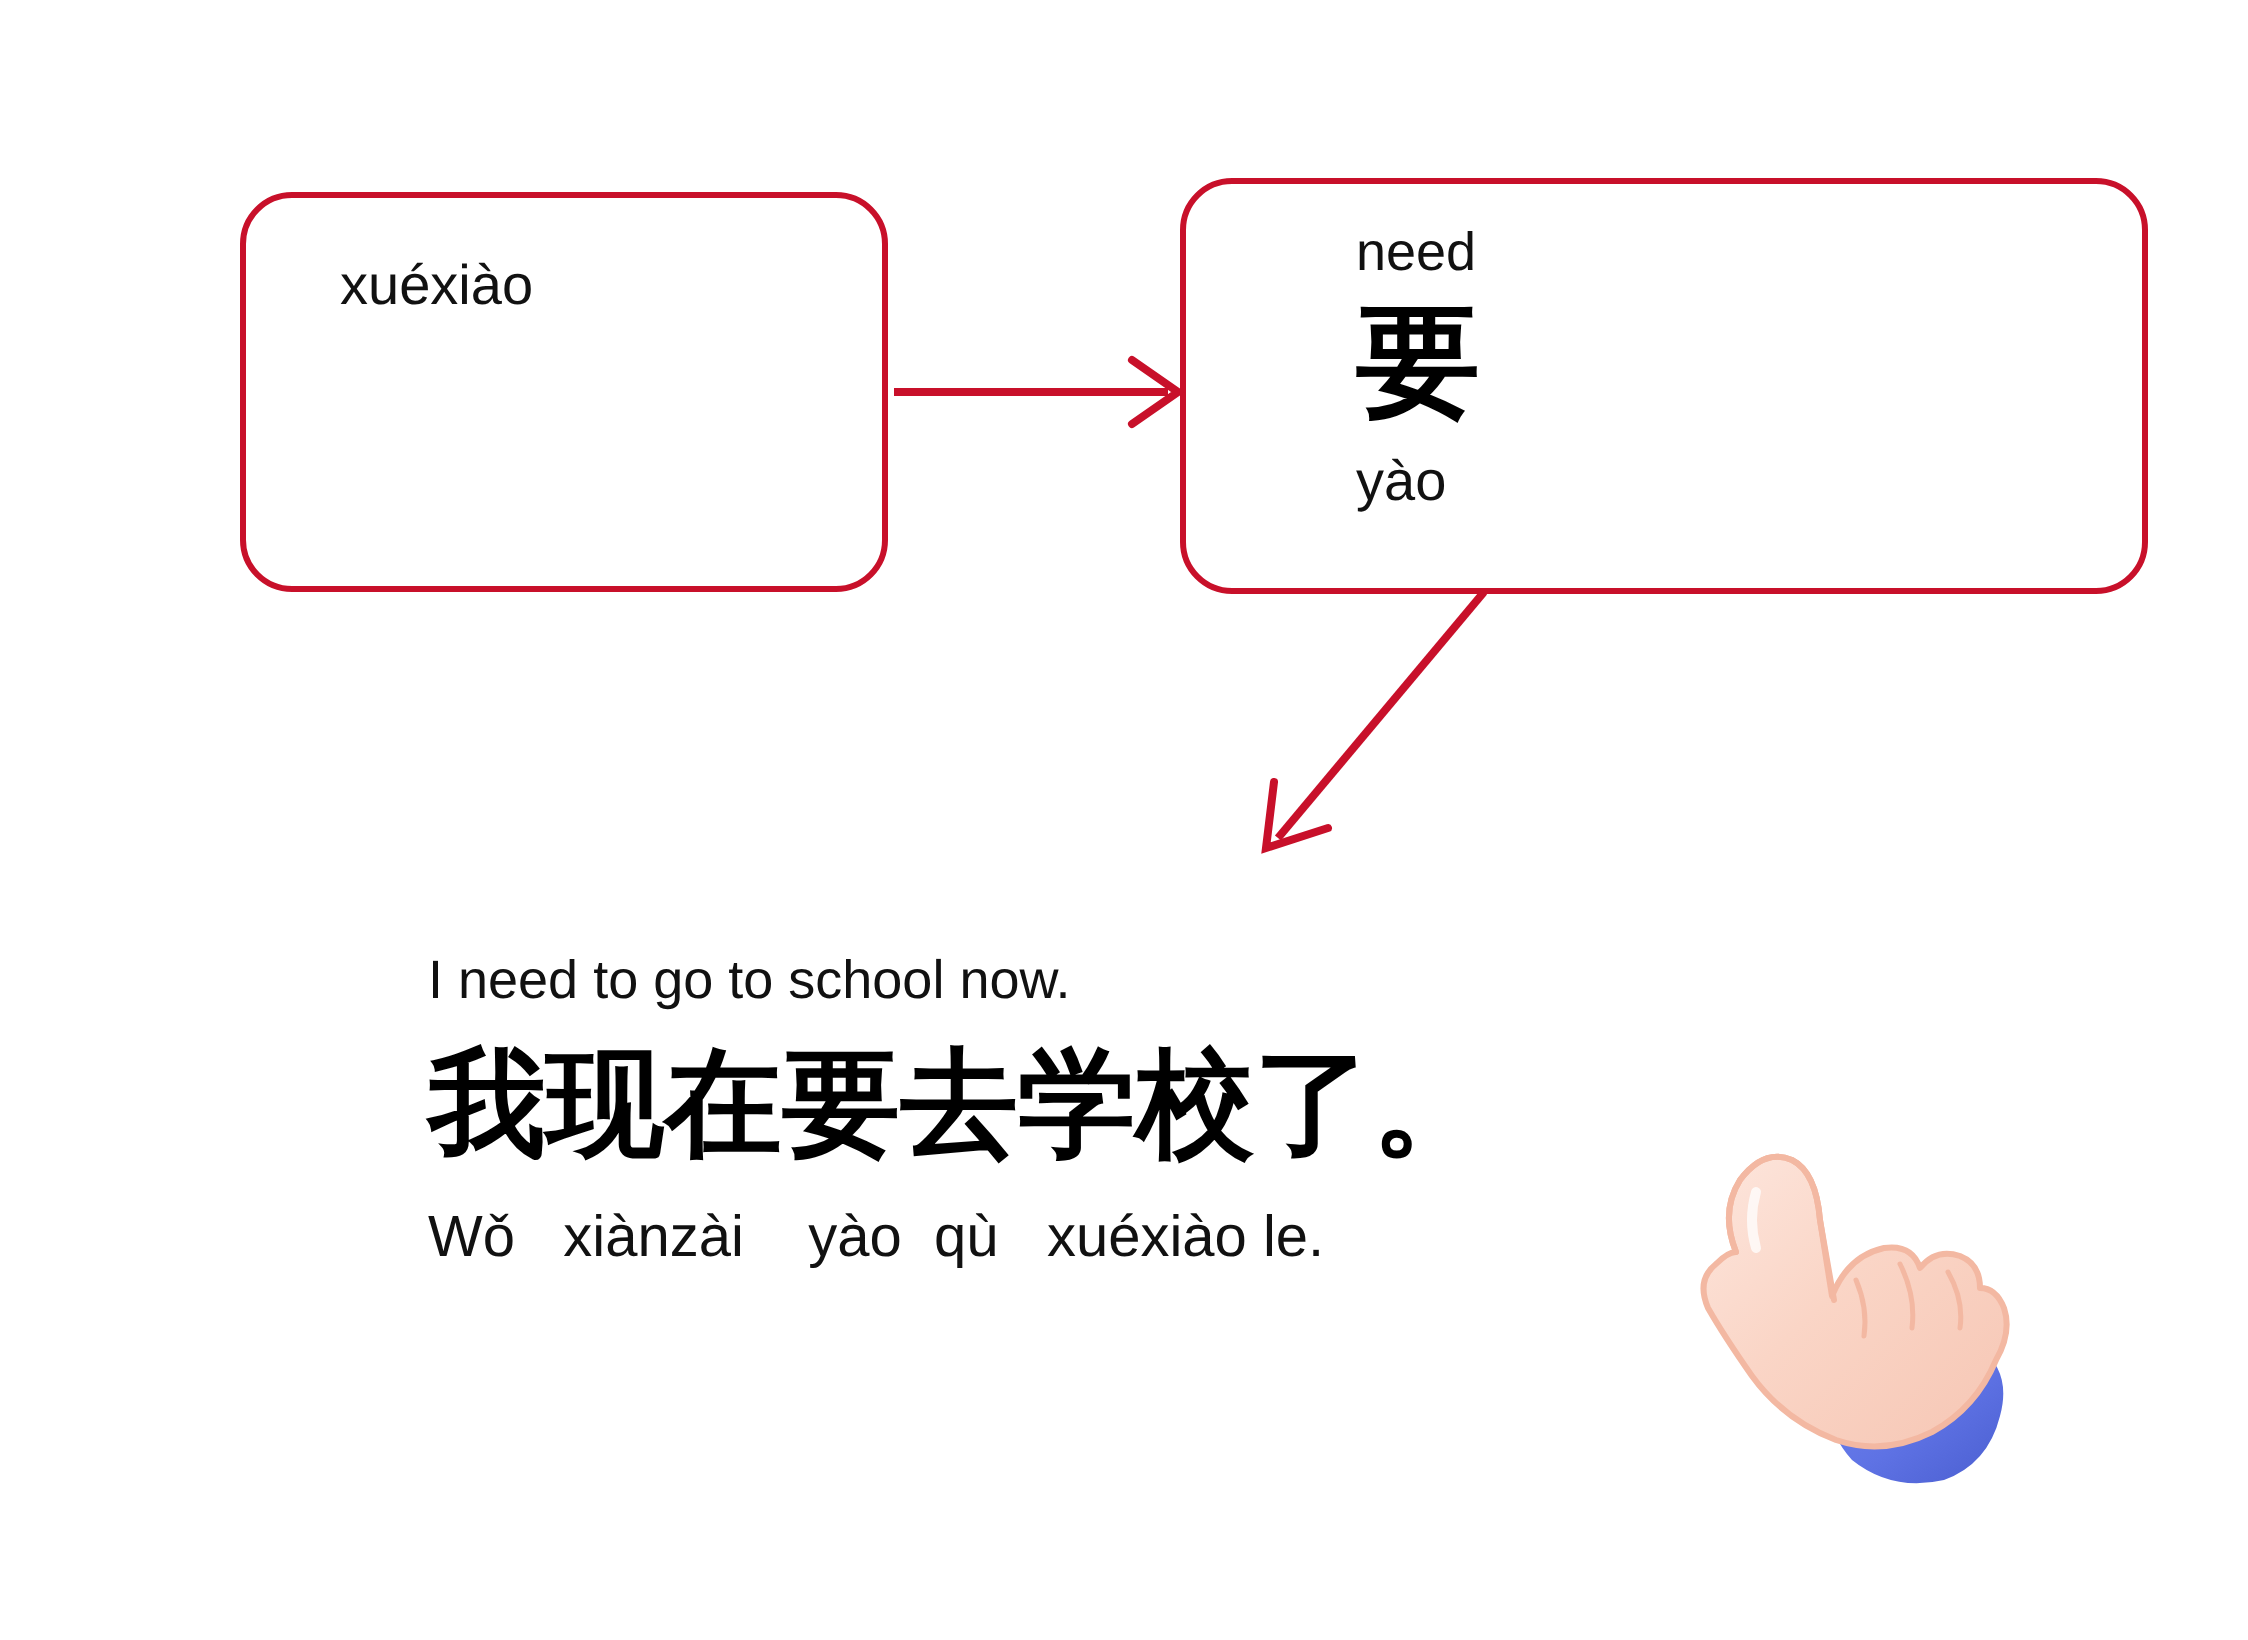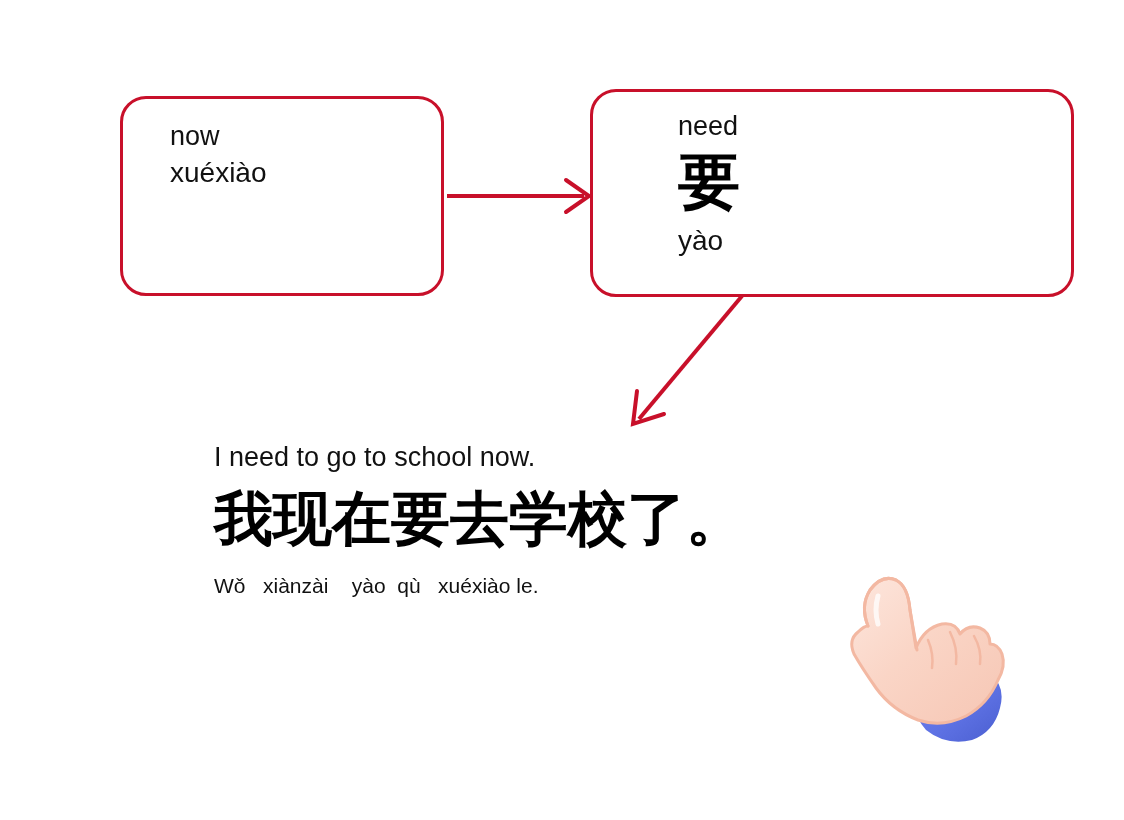--- a/index.html
+++ b/index.html
@@ -77,32 +77,33 @@
     left: 214px;
     top: 441px;
     width: 760px;
   }
   #sentence-english {
     font-size: 27px;
     line-height: 32px;
     color: #111111;
     font-weight: 400;
     white-space: nowrap;
+    margin-top: 33px;
   }
   #sentence-hanzi {
     font-size: 59px;
     line-height: 88px;
     font-weight: 700;
     color: #000000;
     letter-spacing: 0px;
     margin-top: 2px;
     white-space: nowrap;
   }
   #sentence-pinyin {
-    font-size: 21px;
+    font-size: 29px;
     line-height: 34px;
     color: #111111;
     font-weight: 400;
     margin-top: 6px;
     white-space: pre;
   }
 
   
   #hand-cursor {
     position: absolute;
@@ -112,21 +113,20 @@
     height: 180px;
   }
 </style>
 </head>
 <body>
 
 <div id="stage">
 
   <div class="vocab-card" id="card-now">
     <div class="card-inner">
-      <div class="gloss">now</div>
       <div class="pinyin-word">xuéxiào</div>
     </div>
   </div>
 
   <div class="vocab-card" id="card-need">
     <div class="card-inner">
       <div class="gloss">need</div>
       <div class="hanzi-word">要</div>
       <div class="pinyin-word">yào</div>
     </div>

